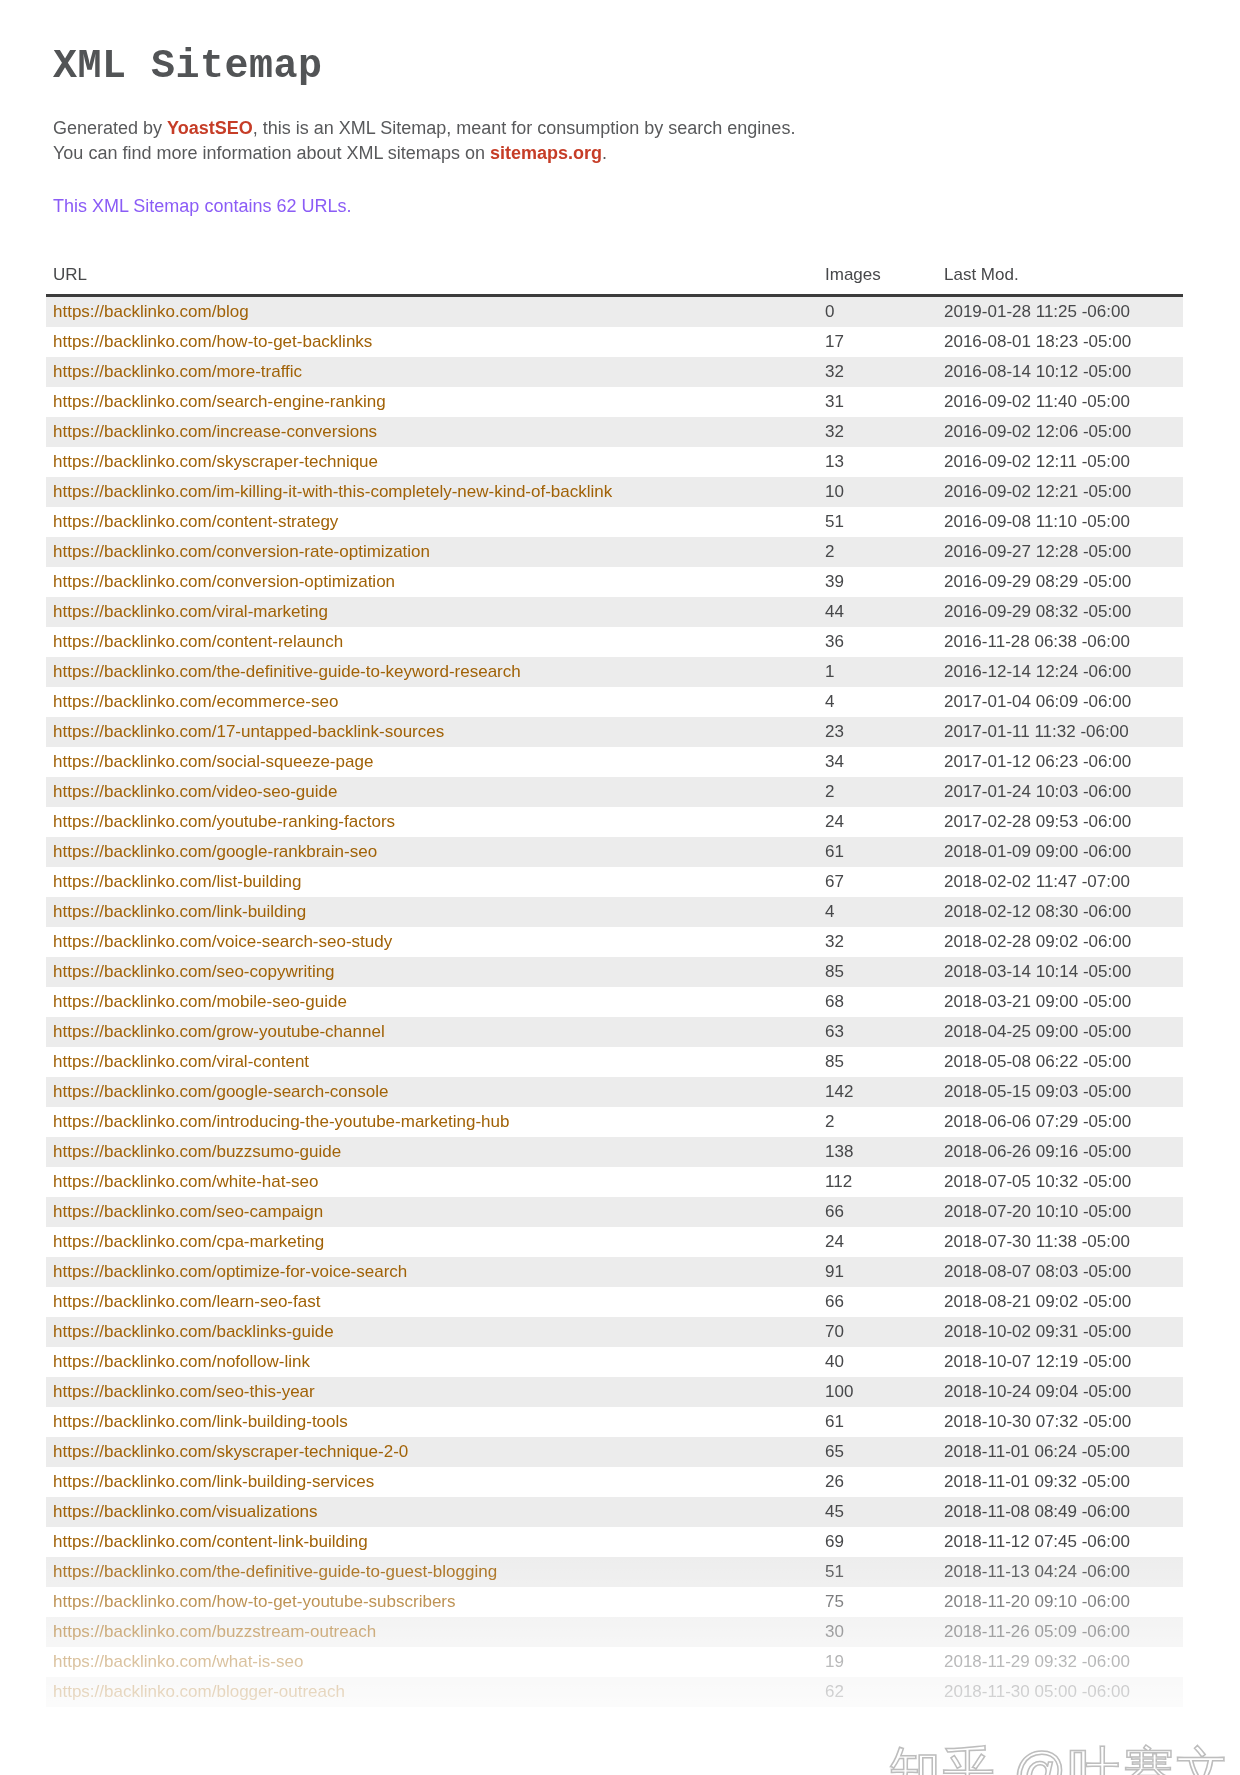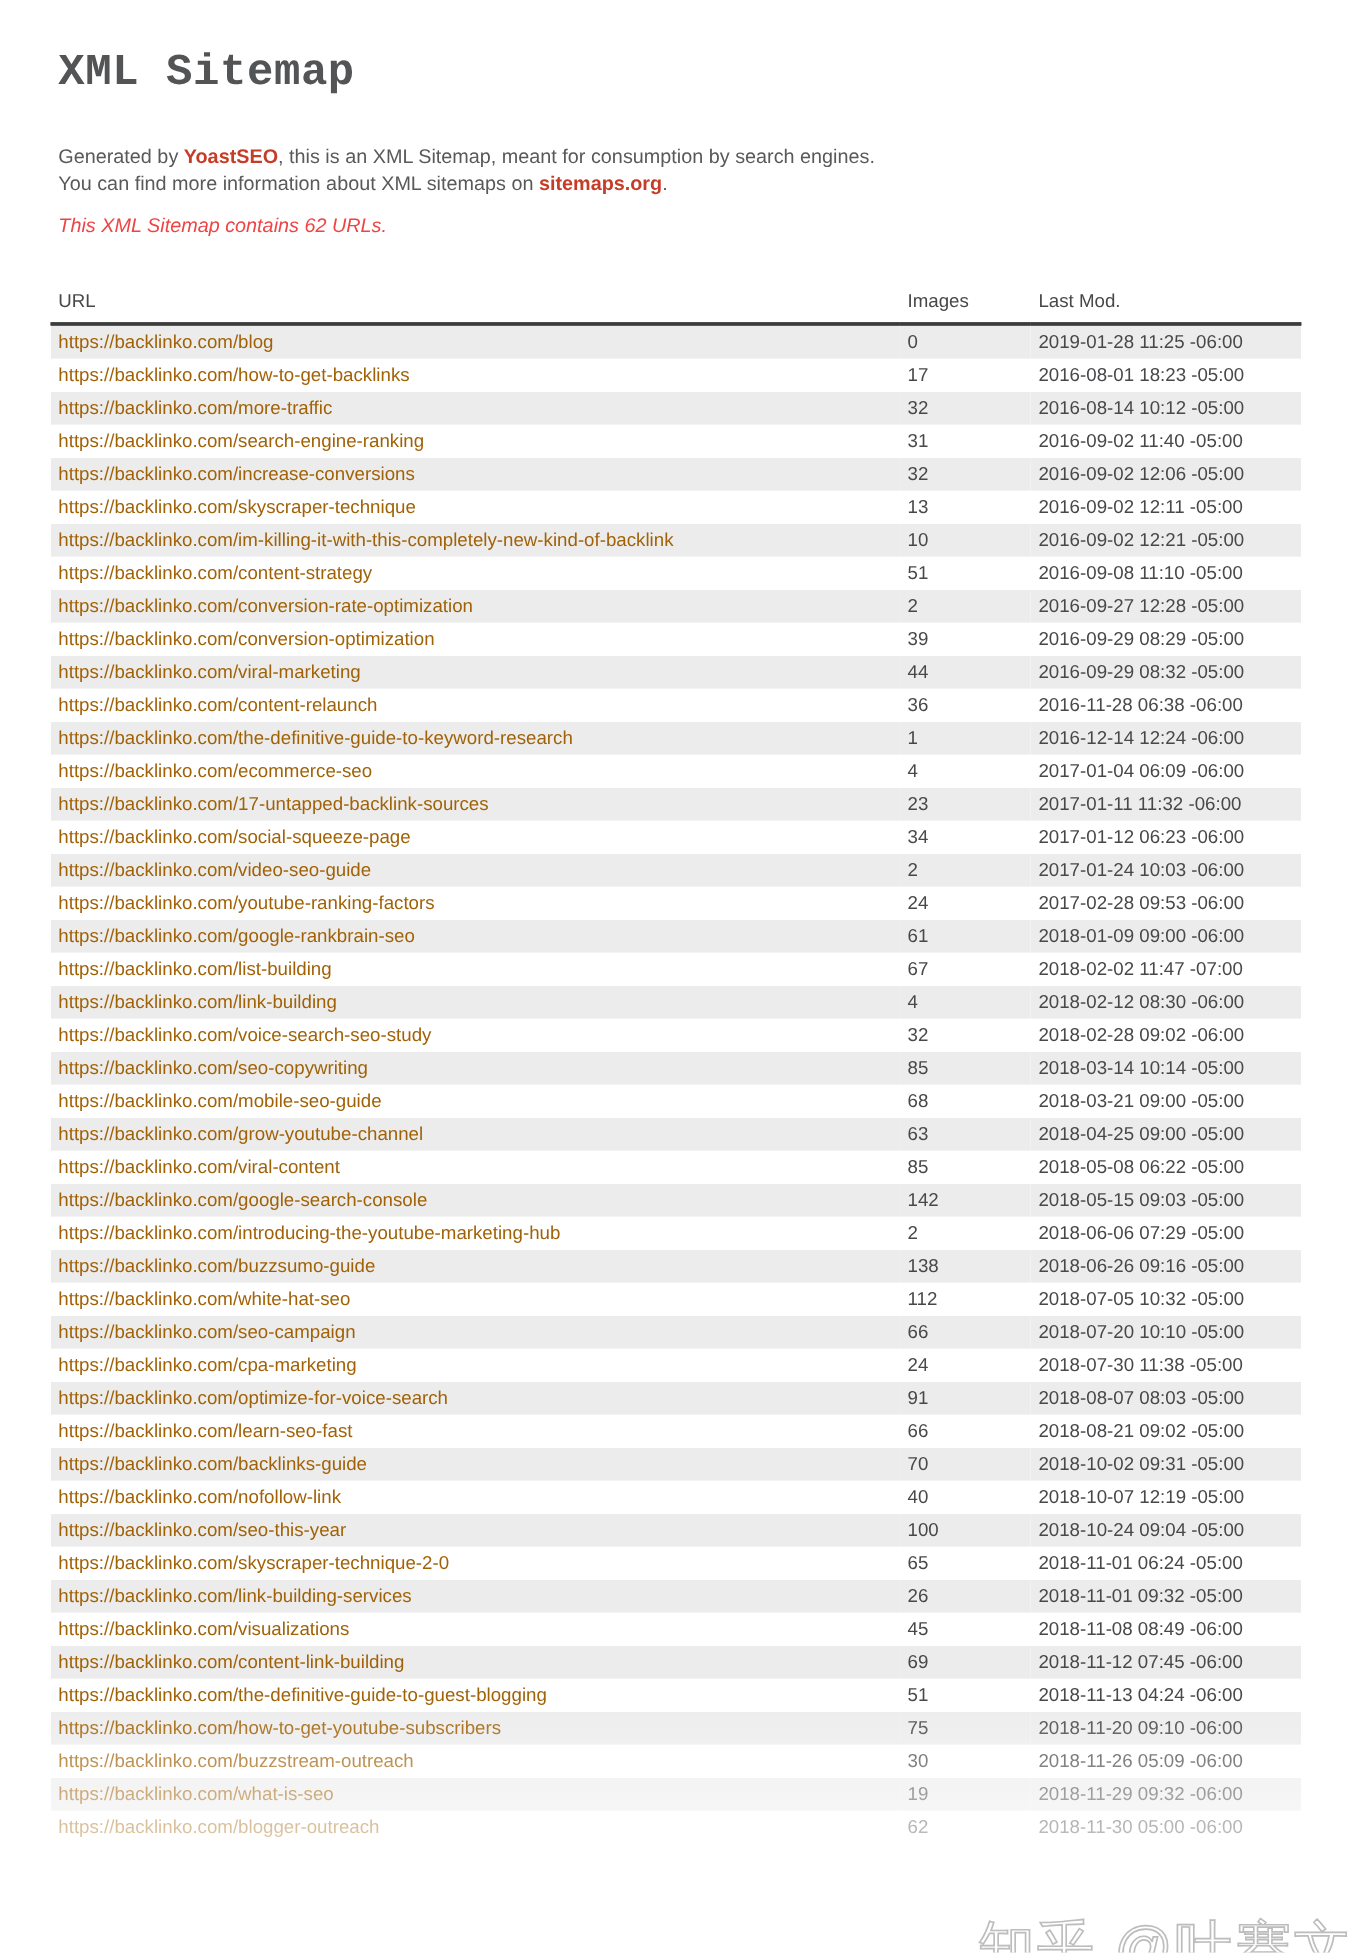--- a/index.html
+++ b/index.html
@@ -18,32 +18,32 @@
   }
   .wrap { margin:0 46px; width:1137px; }
   h1.page-title {
     margin:0; padding:44px 0 0 7px;
     font-size:40px; line-height:46px;
     font-weight:bold; color:#525456;
     letter-spacing:0.5px;
     font-family:Liberation Mono, monospace;
   }
   p.intro {
-    margin:40px 0 0 0; padding-left:7px;
+    margin:26px 0 0 0; padding-left:7px;
     font-size:18px; line-height:25px; color:#58595b;
   }
   a.red-link {
     color:var(--accent);
     font-weight:bold;
     text-decoration:none;
     cursor:pointer;
   }
   p.count {
-    margin:13px 0 0 0; padding-left:7px;
-    font-size:18px; line-height:25px; color:#ef4444;font-style:italic;
+    margin:28px 0 0 0; padding-left:7px;
+    font-size:18px; line-height:25px; color:#8b5cf6;
   }
   table.sitemap {
     width:1137px;
     margin-top:46px;
     border-collapse:collapse;
     table-layout:fixed;
   }
   col.c-url { width:772px; }
   col.c-img { width:119px; }
   col.c-mod { width:246px; }
@@ -296,20 +296,25 @@
           <td><a class="url-link">https://backlinko.com/nofollow-link</a></td>
           <td>40</td>
           <td>2018-10-07 12:19 -05:00</td>
         </tr>
         <tr>
           <td><a class="url-link">https://backlinko.com/seo-this-year</a></td>
           <td>100</td>
           <td>2018-10-24 09:04 -05:00</td>
         </tr>
         <tr>
+          <td><a class="url-link">https://backlinko.com/link-building-tools</a></td>
+          <td>61</td>
+          <td>2018-10-30 07:32 -05:00</td>
+        </tr>
+        <tr>
           <td><a class="url-link">https://backlinko.com/skyscraper-technique-2-0</a></td>
           <td>65</td>
           <td>2018-11-01 06:24 -05:00</td>
         </tr>
         <tr>
           <td><a class="url-link">https://backlinko.com/link-building-services</a></td>
           <td>26</td>
           <td>2018-11-01 09:32 -05:00</td>
         </tr>
         <tr>

